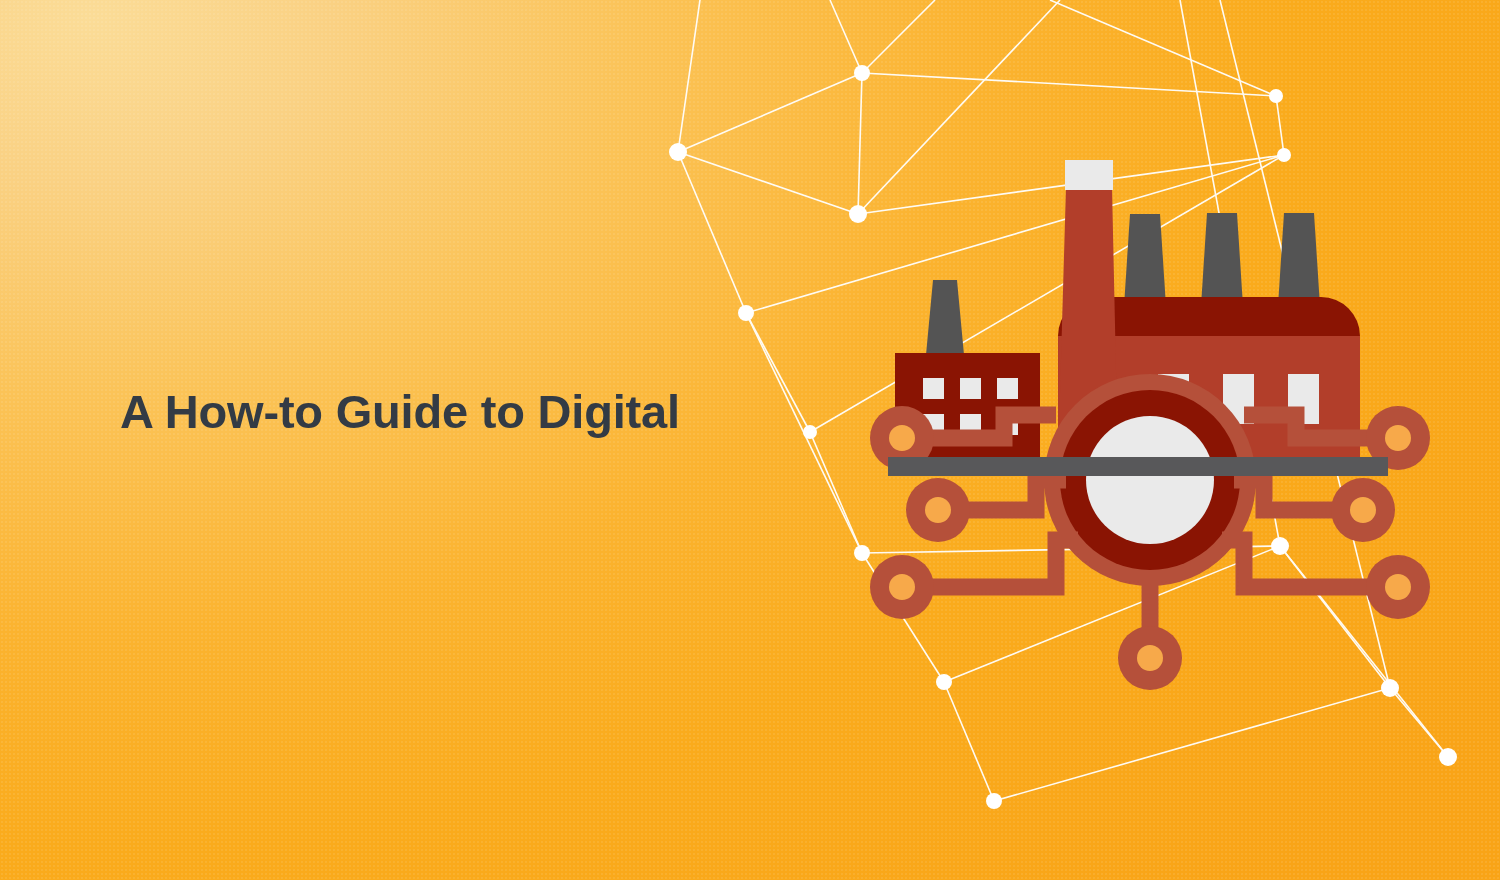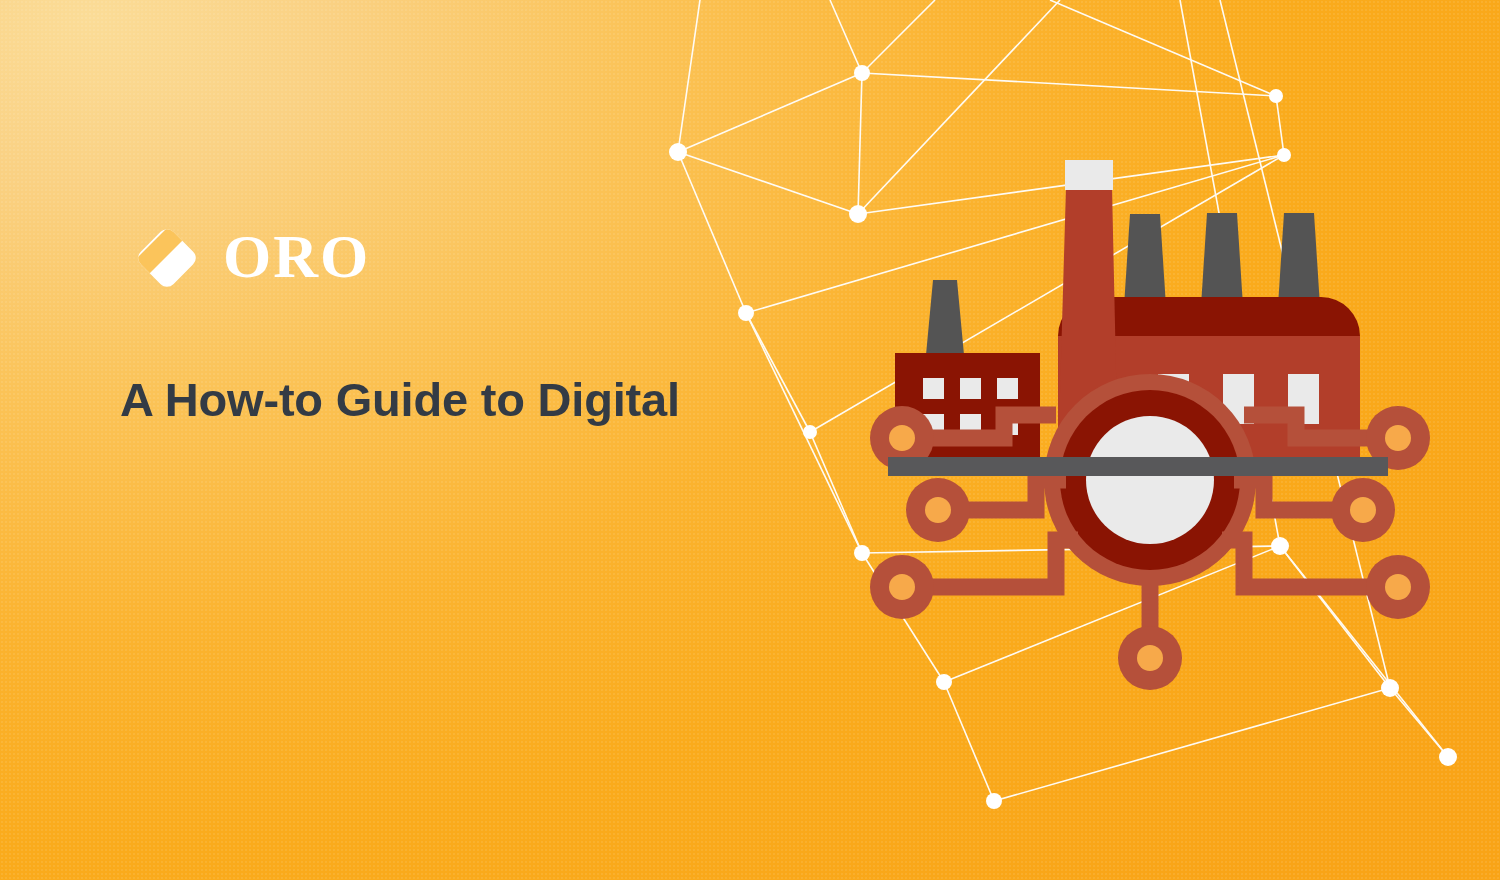--- a/index.html
+++ b/index.html
@@ -38,21 +38,21 @@
     color:#FFFFFF;
     font-family:"Liberation Serif", serif;
     font-size:62px;
     font-weight:700;
     letter-spacing:2px;
     line-height:1;
     transform:translateY(-2px);
   }
 
   #headline {
-    position:absolute; left:120px; top:366px;
+    position:absolute; left:120px; top:378px;
     width:700px;
     color:#333B45;
     font-family:"Liberation Sans", sans-serif;
     font-weight:700;
     font-size:47px;
     line-height:1.46;
     letter-spacing:-.2px;
   }
   #headline .ln { display:block; white-space:nowrap; }
 
@@ -191,35 +191,18 @@
         </g>
       <g>
           <circle cx="290" cy="508" r="32" fill="#B5503A"></circle>
           <circle cx="290" cy="508" r="13" fill="#F7A94A"></circle>
         </g>
     </g>
 
     <rect x="28" y="307" width="500" height="19" fill="#58585A"></rect>
   </svg>
 
-  <div id="logo-block">
-    <svg id="logo-mark" viewBox="0 0 72 72">
-      <defs>
-        <clipPath id="diamondClip">
-          <rect x="13" y="13" width="46" height="46" rx="9" ry="9" transform="rotate(-45 36 36)"></rect>
-        </clipPath>
-      </defs>
-      <g clip-path="url(#diamondClip)">
-        <rect x="0" y="0" width="72" height="72" fill="#FFFFFF"></rect>
-        <g transform="rotate(-45 36 36)">
-          <rect x="8" y="31.5" width="56" height="9" fill="none"></rect>
-        </g>
-        <polygon points="-4,46 46,-4 60,10 10,60" fill="#FBC45B"></polygon>
-      </g>
-    </svg>
-    <span id="logo-word">ORO</span>
-  </div>
 
   <h1 id="headline">
     <span class="ln">A How-to Guide to Digital</span>
   </h1>
 
 </div>
 
 </body></html>

